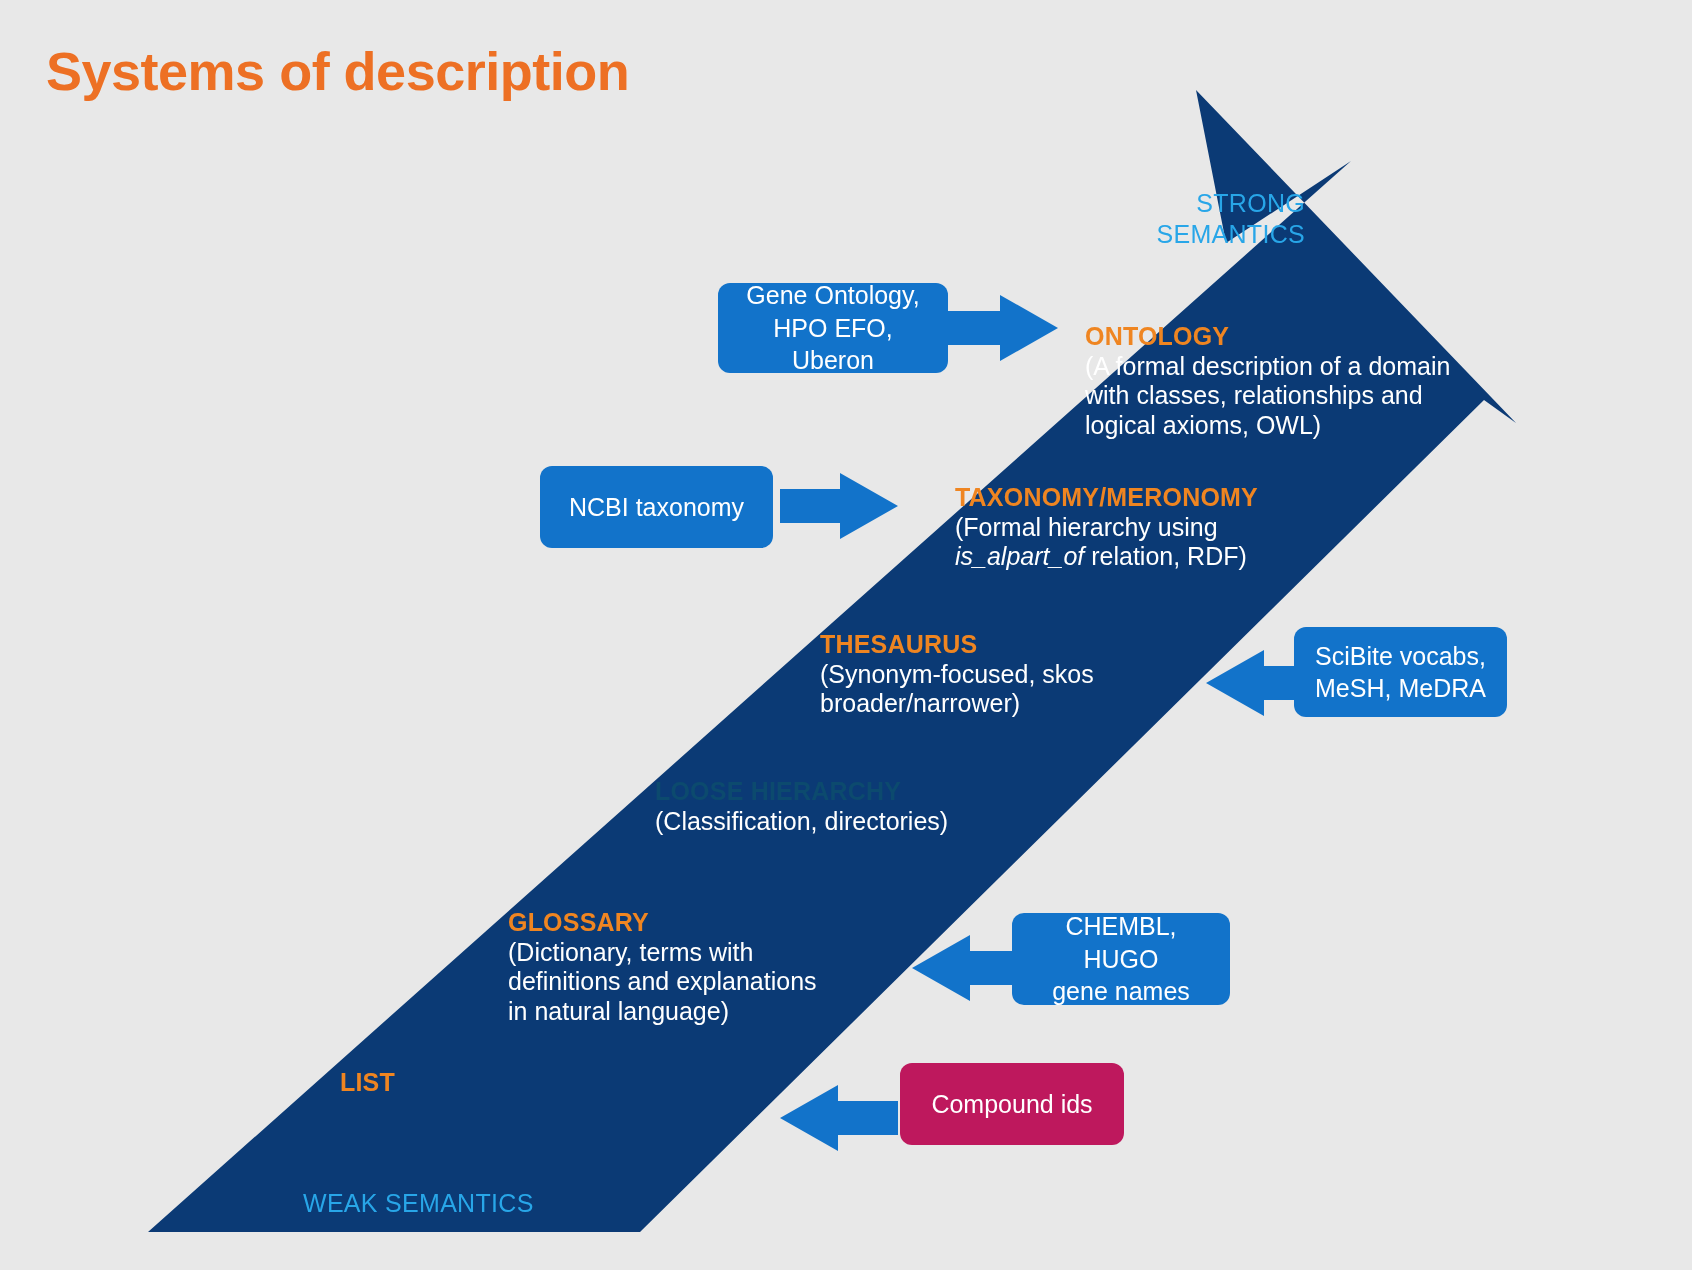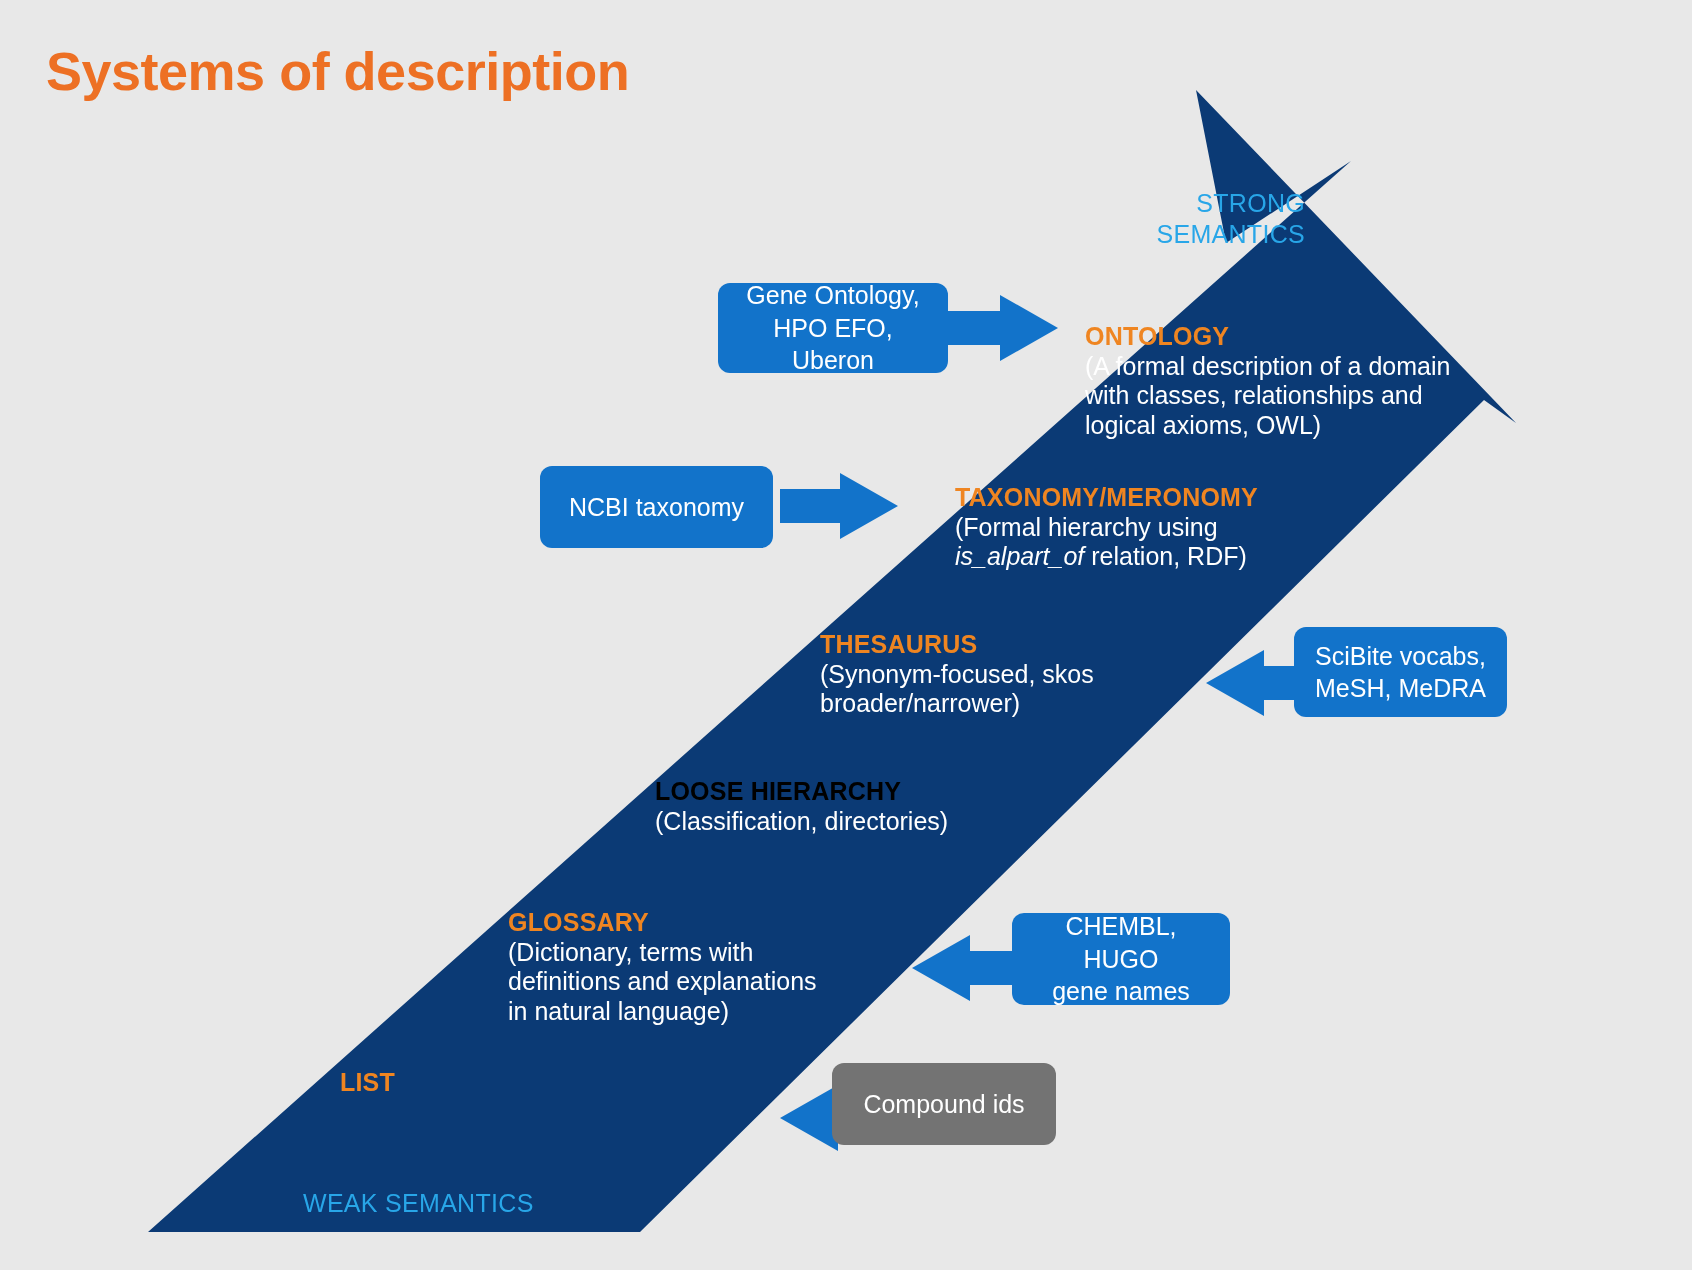--- a/index.html
+++ b/index.html
@@ -140,21 +140,21 @@
     <span class="desc">broader/narrower)</span>
   </div>
 
   <div class="band-label" style="left: 955px; top: 483px;">
     <span class="term" style="color: rgb(239, 133, 33);">TAXONOMY/MERONOMY</span>
     <span class="desc">(Formal hierarchy using</span>
     <span class="desc"><span class="ital">is_alpart_of</span><span> relation, RDF)</span></span>
   </div>
 
   <div class="band-label" style="left: 655px; top: 777px;">
-    <span class="term" style="color: #000000;">LOOSE HIERARCHY</span>
+    <span class="term" style="color: #0c4a6e;">LOOSE HIERARCHY</span>
     <span class="desc">(Classification, directories)</span>
   </div>
 
   <div class="band-label" style="left: 508px; top: 908px;">
     <span class="term" style="color: rgb(239, 133, 33);">GLOSSARY</span>
     <span class="desc">(Dictionary, terms with</span>
     <span class="desc">definitions and explanations</span>
     <span class="desc">in natural language)</span>
   </div>
 
@@ -181,15 +181,15 @@
 
   <svg class="callout-arrow" style="left: 910px; top: 935px; width: 120px; height: 66px;" viewBox="0 0 120 66" xmlns="http://www.w3.org/2000/svg">
     <polygon fill="#1273ca" points="120,16 60,16 60,0 2,33 60,66 60,50 120,50"></polygon>
   </svg>
   <div class="callout" style="left: 1012px; top: 913px; width: 218px; height: 92px; background: rgb(18, 115, 202);">CHEMBL, HUGO
 gene names</div>
 
   <svg class="callout-arrow" style="left: 778px; top: 1085px; width: 120px; height: 66px;" viewBox="0 0 120 66" xmlns="http://www.w3.org/2000/svg">
     <polygon fill="#1273ca" points="120,16 60,16 60,0 2,33 60,66 60,50 120,50"></polygon>
   </svg>
-  <div class="callout" style="left: 832px; top: 1063px; width: 224px; height: 82px; background: #737373;">Compound ids</div>
+  <div class="callout" style="left: 900px; top: 1063px; width: 224px; height: 82px; background: #be185d;">Compound ids</div>
 
 </div>
 
 </body></html>

